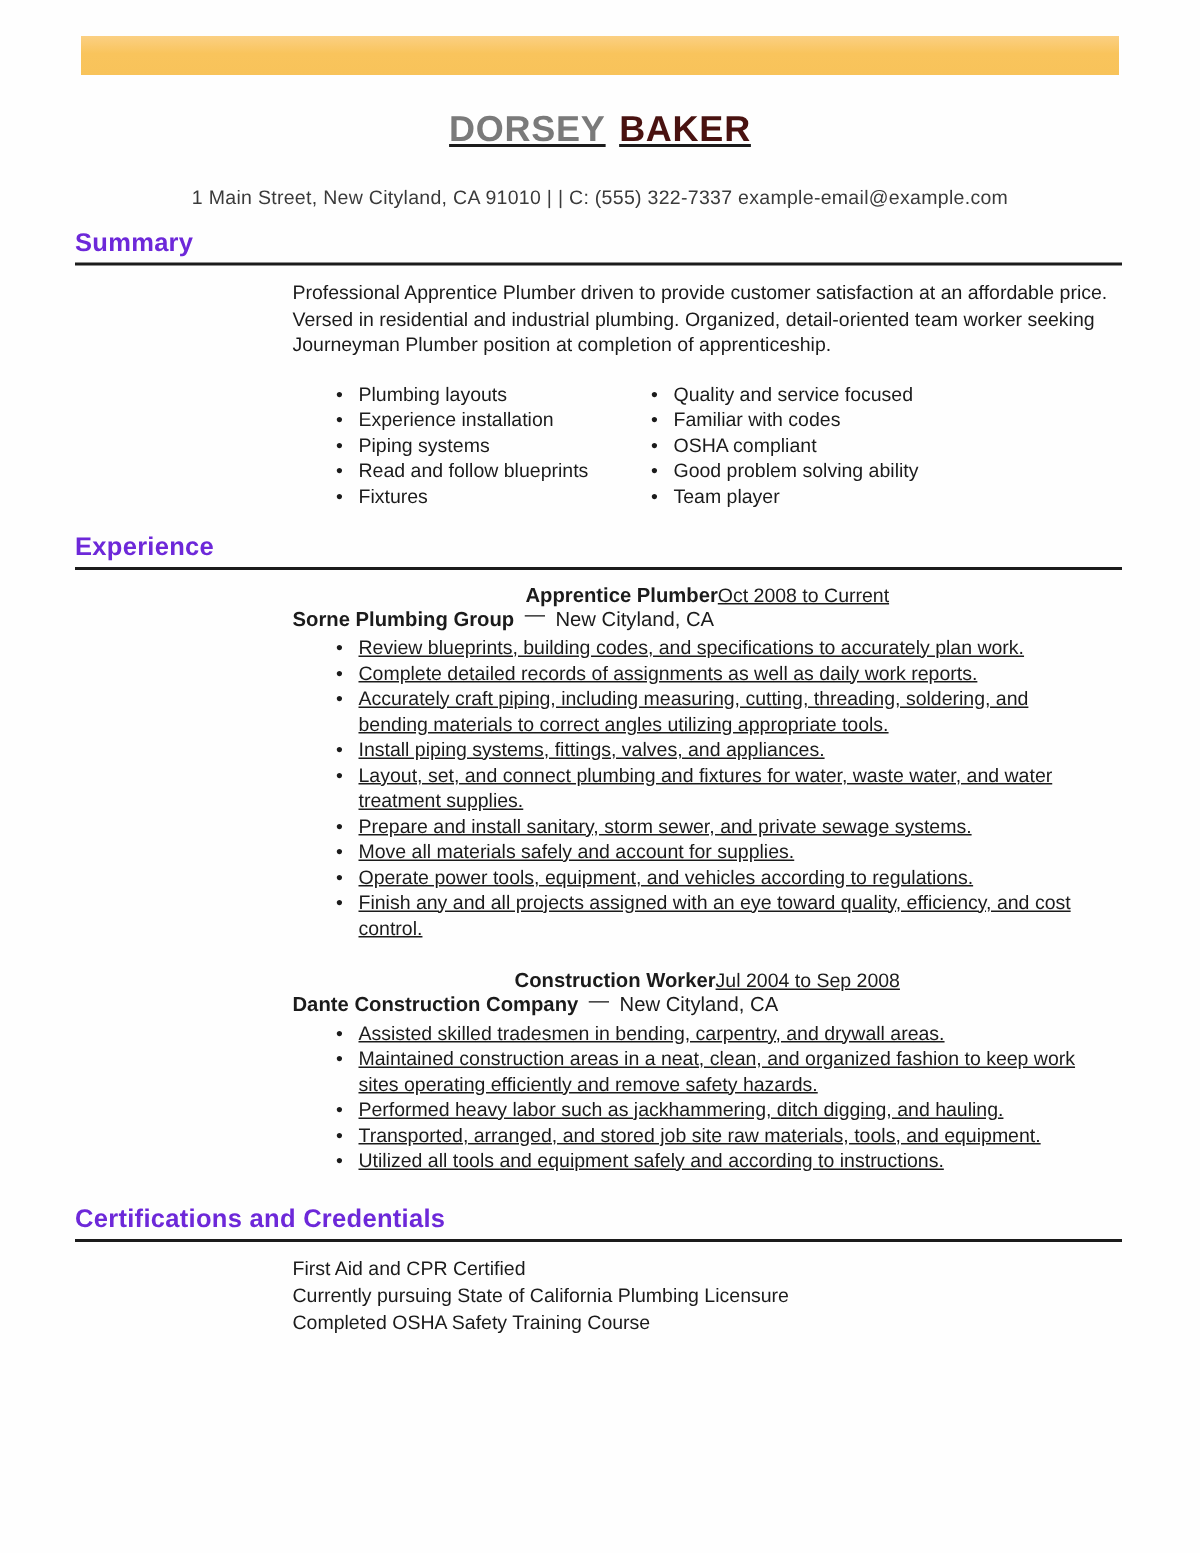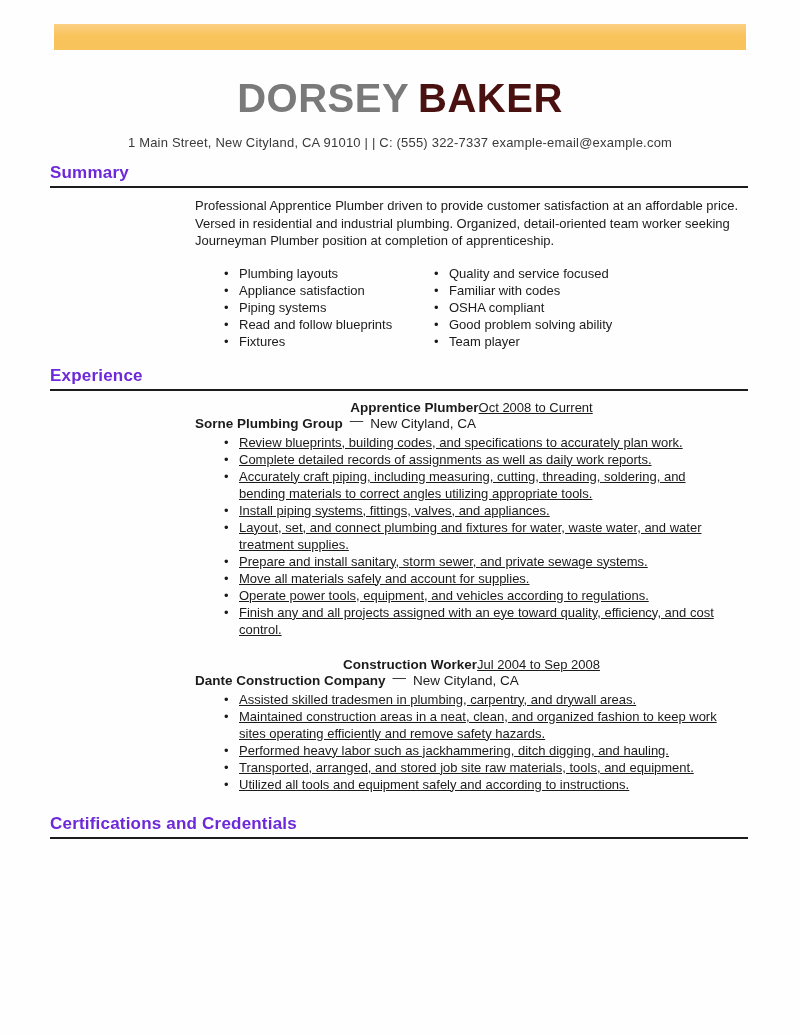--- a/index.html
+++ b/index.html
@@ -16,25 +16,26 @@
   .topbar {
     position: absolute;
     left: 54px;
     top: 24px;
     width: 692px;
     height: 26px;
     background: linear-gradient(180deg, #fbd083 0%, #f9c45c 45%, #f8c35a 100%);
   }
   header { padding-top: 66px; text-align: center; }
   h1 {
-    margin: 15px;
-    font-size: 40px;
+    margin: 4px;
+    font-size: 24px;
     font-weight: bold;
     letter-spacing: 0.5px;
     line-height: 34px;
+    text-decoration: underline;
   }
   .name-first { color: #7a7a7a; }
   .name-last  { color: #491210; margin-left: 9px; }
   .contact {
     margin-top: 20px;
     font-size: 13px;
     color: #3a3a3a;
     letter-spacing: 0.2px;
   }
   main { padding: 0 52px 0 50px; }
@@ -117,21 +118,21 @@
       <h2>Summary</h2>
       <div class="indent">
         <p class="summary-text">Professional Apprentice Plumber driven to provide customer satisfaction at an affordable price. Versed in residential and industrial plumbing. Organized, detail-oriented team worker seeking Journeyman Plumber position at completion of apprenticeship.</p>
       </div>
     </section>
 
     <section class="sec-highlights">
       <div class="hl-cols indent">
         <ul class="blist hl-col1">
           <li>Plumbing layouts</li>
-          <li>Appliance satisfaction</li>
+          <li>Experience installation</li>
           <li>Piping systems</li>
           <li>Read and follow blueprints</li>
           <li>Fixtures</li>
         </ul>
         <ul class="blist hl-col2">
           <li>Quality and service focused</li>
           <li>Familiar with codes</li>
           <li>OSHA compliant</li>
           <li>Good problem solving ability</li>
           <li>Team player</li>
@@ -161,27 +162,32 @@
         </ul>
       </div>
 
       <div class="job indent">
         <div class="job-head">
           <span class="job-title">Construction Worker</span>
           <span class="job-dates">Jul 2004 to Sep 2008</span>
         </div>
         <div class="job-company"><span class="company-name">Dante Construction Company</span><span class="company-dash">—</span><span>New Cityland, CA</span></div>
         <ul class="blist job-bullets">
-          <li>Assisted skilled tradesmen in plumbing, carpentry, and drywall areas.</li>
+          <li>Assisted skilled tradesmen in bending, carpentry, and drywall areas.</li>
           <li>Maintained construction areas in a neat, clean, and organized fashion to keep work sites operating efficiently and remove safety hazards.</li>
           <li>Performed heavy labor such as jackhammering, ditch digging, and hauling.</li>
           <li>Transported, arranged, and stored job site raw materials, tools, and equipment.</li>
           <li>Utilized all tools and equipment safely and according to instructions.</li>
         </ul>
       </div>
     </section>
 
     <section class="sec-certs">
       <h2>Certifications and Credentials</h2>
+      <div class="cert-lines indent">
+        <div class="cert-line">First Aid and CPR Certified</div>
+        <div class="cert-line">Currently pursuing State of California Plumbing Licensure</div>
+        <div class="cert-line">Completed OSHA Safety Training Course</div>
+      </div>
     </section>
 
   </main>
 </div>
 
 </body></html>

